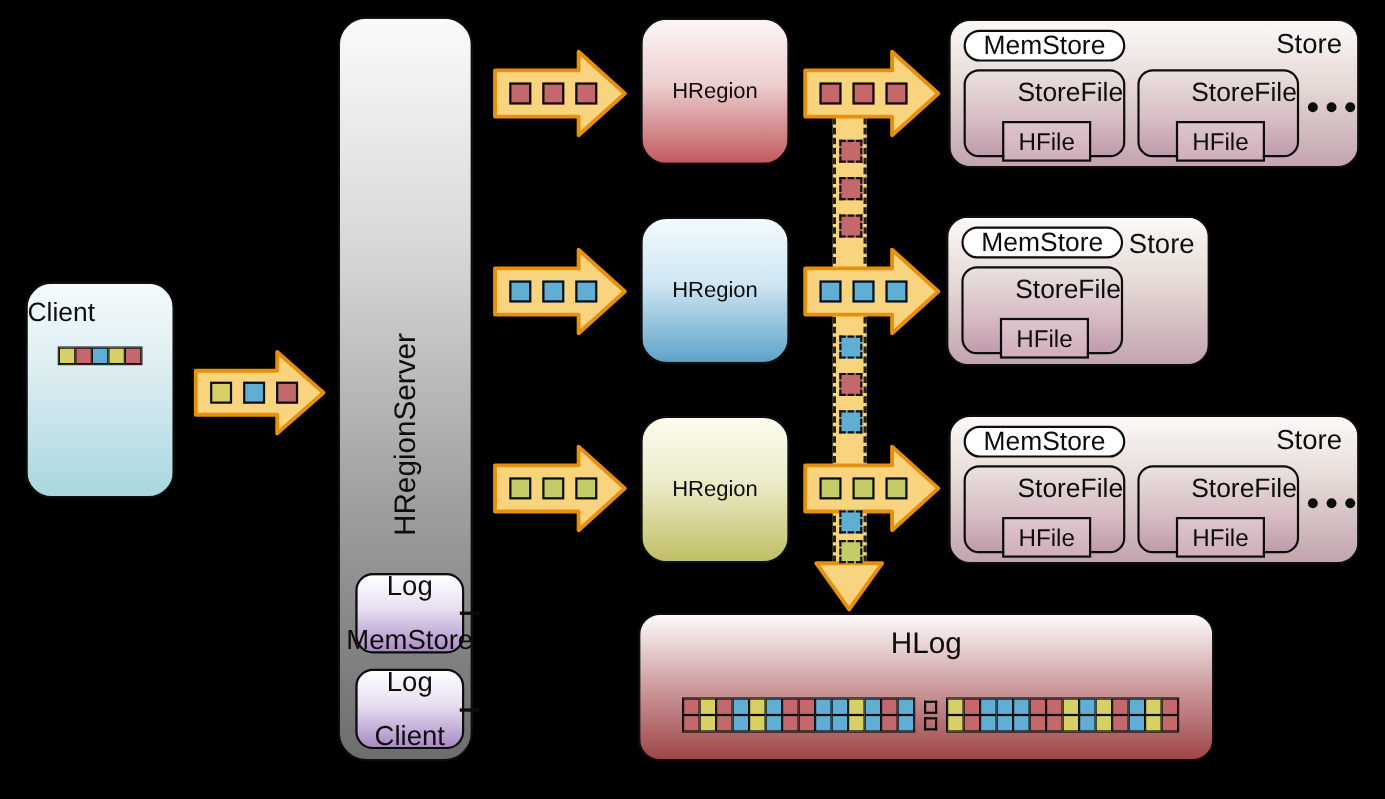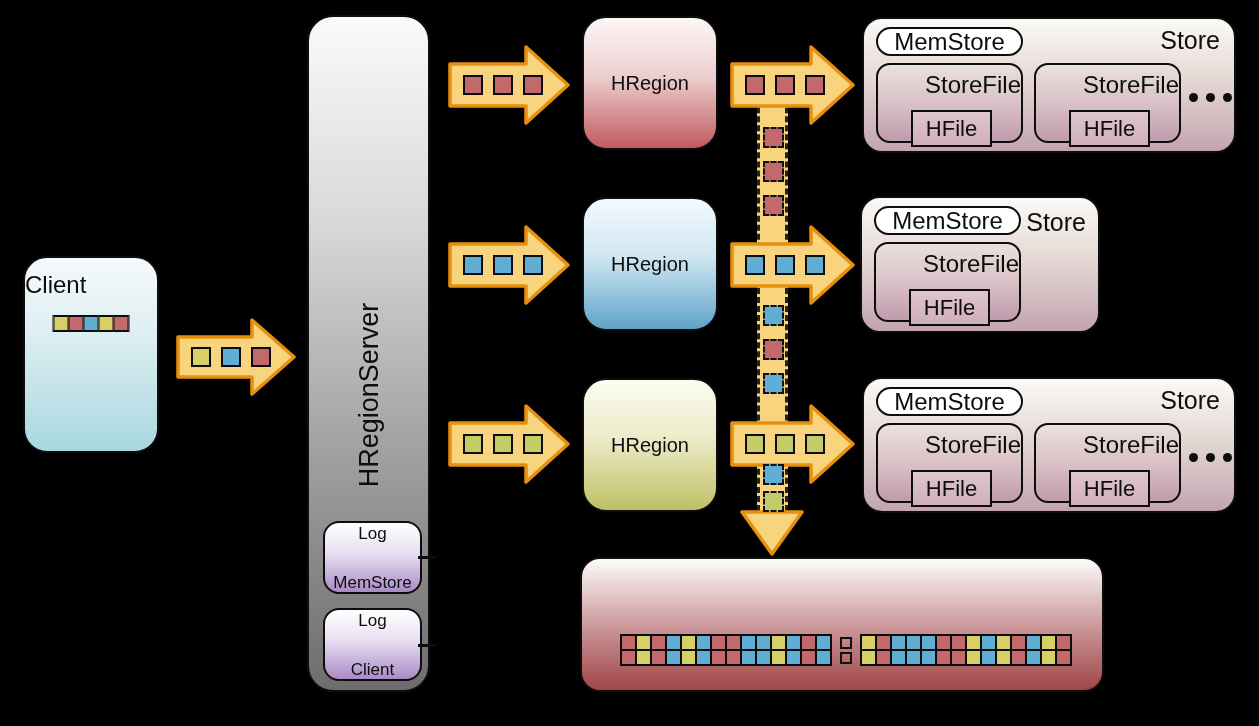--- a/index.html
+++ b/index.html
@@ -17,21 +17,21 @@
   .client-methods{position:absolute;left:14px;top:94px;font-size:20px;line-height:27px;}
 
   
   .hrs{left:307px;top:15px;width:123px;height:677px;border-radius:26px;border-width:2px;
        background:linear-gradient(180deg,#fafafa 0%,#d9d9d9 30%,#a0a0a0 65%,#6d6d6d 100%);}
   .hrs-label{position:absolute;left:50%;top:378px;transform:translate(-50%,-50%) rotate(-90deg);
              font-size:27px;white-space:nowrap;}
   .logbox{position:absolute;left:14px;width:99px;height:73px;border:2.5px solid #0d0d0d;border-radius:16px;
           box-sizing:border-box;display:flex;flex-direction:column;align-items:center;justify-content:center;
           background:linear-gradient(180deg,#ffffff 0%,#e7def1 45%,#a98bc5 100%);
-          font-size:17px;line-height:25px;text-align:center;gap:24px;}
+          font-size:25px;line-height:25px;text-align:center;gap:24px;}
   .log-flusher{top:504px;}
   .log-roller{top:591px;}
   .stub{position:absolute;left:109px;width:18px;height:3px;background:#0d0d0d;}
   .stub1{top:539px;} .stub2{top:627px;}
 
   
   .hregion{left:582px;width:136px;height:134px;border-radius:24px;
            display:flex;align-items:center;justify-content:center;font-size:20px;}
   .hregion--red{top:16px;background:linear-gradient(180deg,#fdf6f6 0%,#eccfcf 45%,#c25a5e 100%);}
   .hregion--blue{top:197px;background:linear-gradient(180deg,#f3fafd 0%,#cfe6f2 45%,#5fa3c8 100%);}
@@ -256,20 +256,21 @@
       </div>
     </div>
     <div class="dots">
         <div class="dot"></div>
         <div class="dot"></div>
         <div class="dot"></div>
       </div>
   </div>
 
   <div class="box hlog">
+    <div class="hlog-title">HLog</div>
     <div class="hlog-strip">
       <div class="sq-grid">
           <div class="gcell" style="background: rgb(196, 105, 107);"></div>
           <div class="gcell" style="background: rgb(214, 208, 102);"></div>
           <div class="gcell" style="background: rgb(196, 105, 107);"></div>
           <div class="gcell" style="background: rgb(96, 174, 212);"></div>
           <div class="gcell" style="background: rgb(214, 208, 102);"></div>
           <div class="gcell" style="background: rgb(96, 174, 212);"></div>
           <div class="gcell" style="background: rgb(196, 105, 107);"></div>
           <div class="gcell" style="background: rgb(196, 105, 107);"></div>

